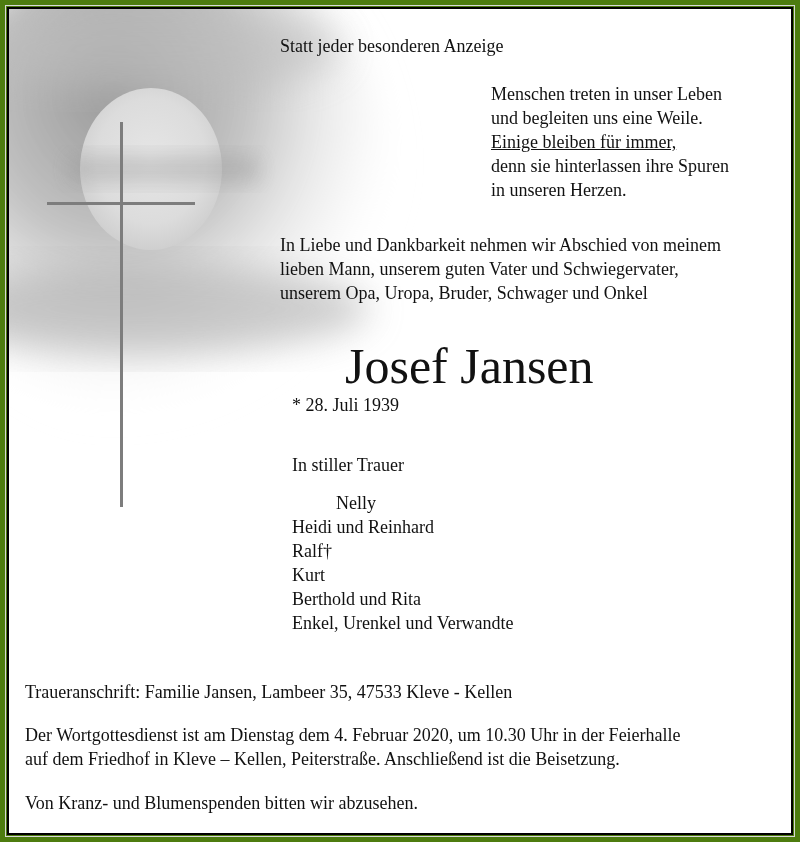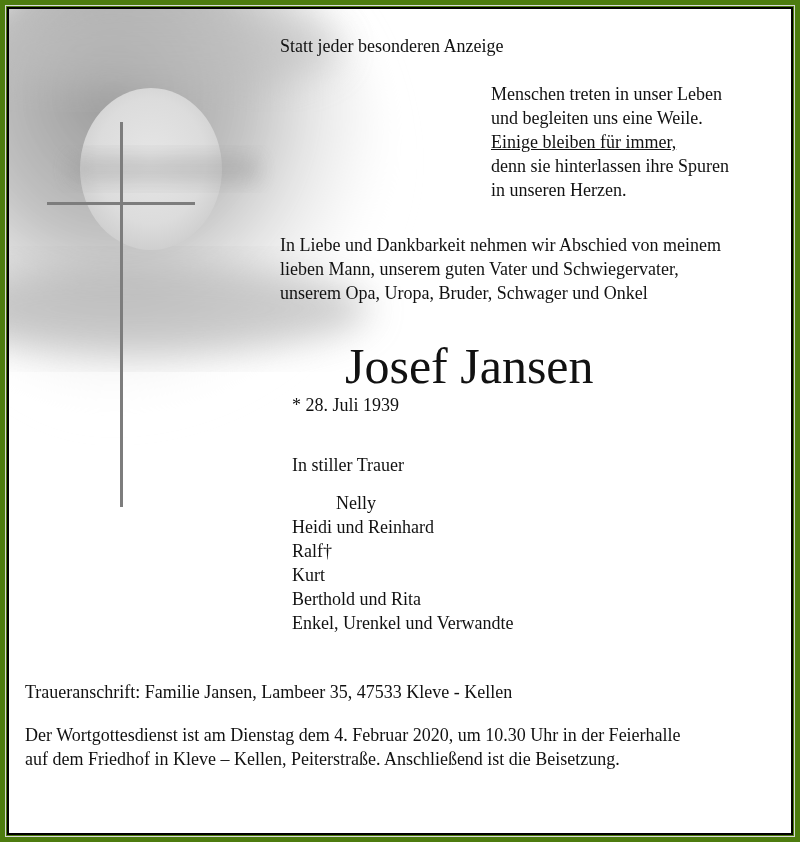--- a/index.html
+++ b/index.html
@@ -86,15 +86,16 @@
       <div class="text" style="left:283px; top:602px;">Enkel, Urenkel und Verwandte</div>
     </div>
 
     <div class="text" style="left:16px; top:671px;">Traueranschrift: Familie Jansen, Lambeer 35, 47533 Kleve - Kellen</div>
 
     <div>
       <div class="text" style="left:16px; top:714px;">Der Wortgottesdienst ist am Dienstag dem 4. Februar 2020, um 10.30 Uhr in der Feierhalle</div>
       <div class="text" style="left:16px; top:738px;">auf dem Friedhof in Kleve – Kellen, Peiterstraße. Anschließend ist die Beisetzung.</div>
     </div>
 
+    <div class="text" style="left:16px; top:782px;">Von Kranz- und Blumenspenden bitten wir abzusehen.</div>
 
   </div>
 </div>
 
 </body></html>

